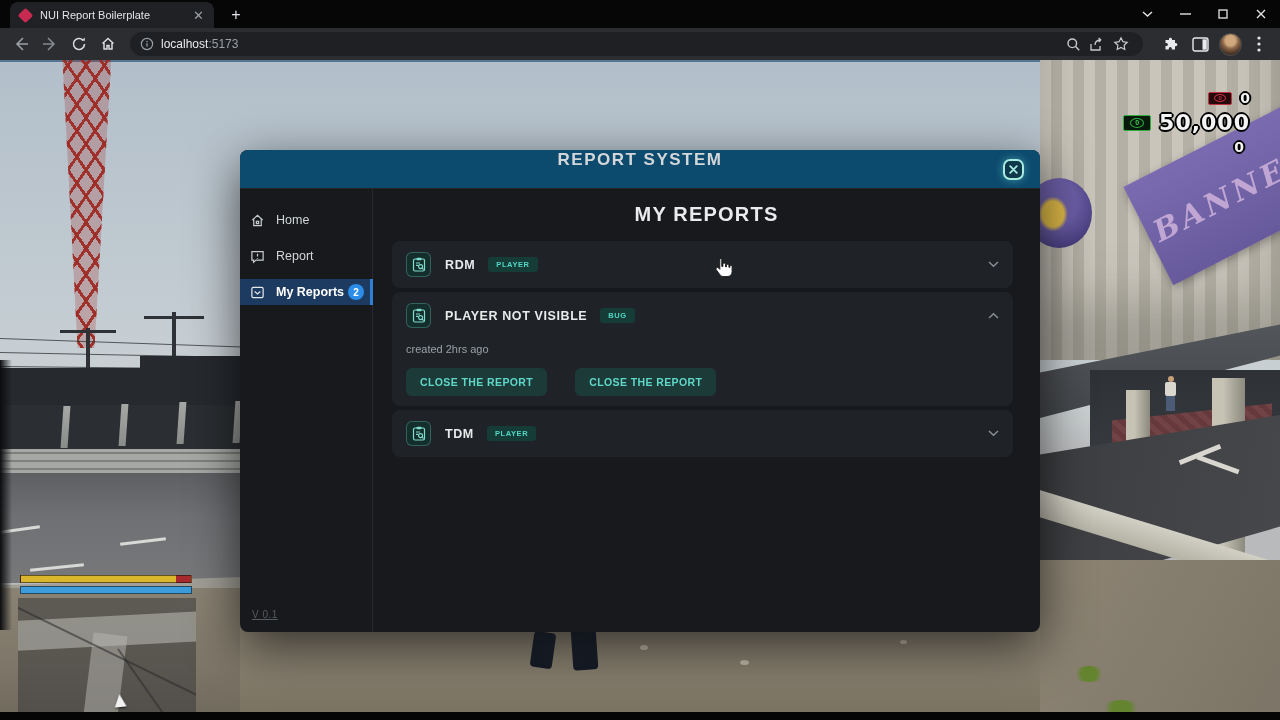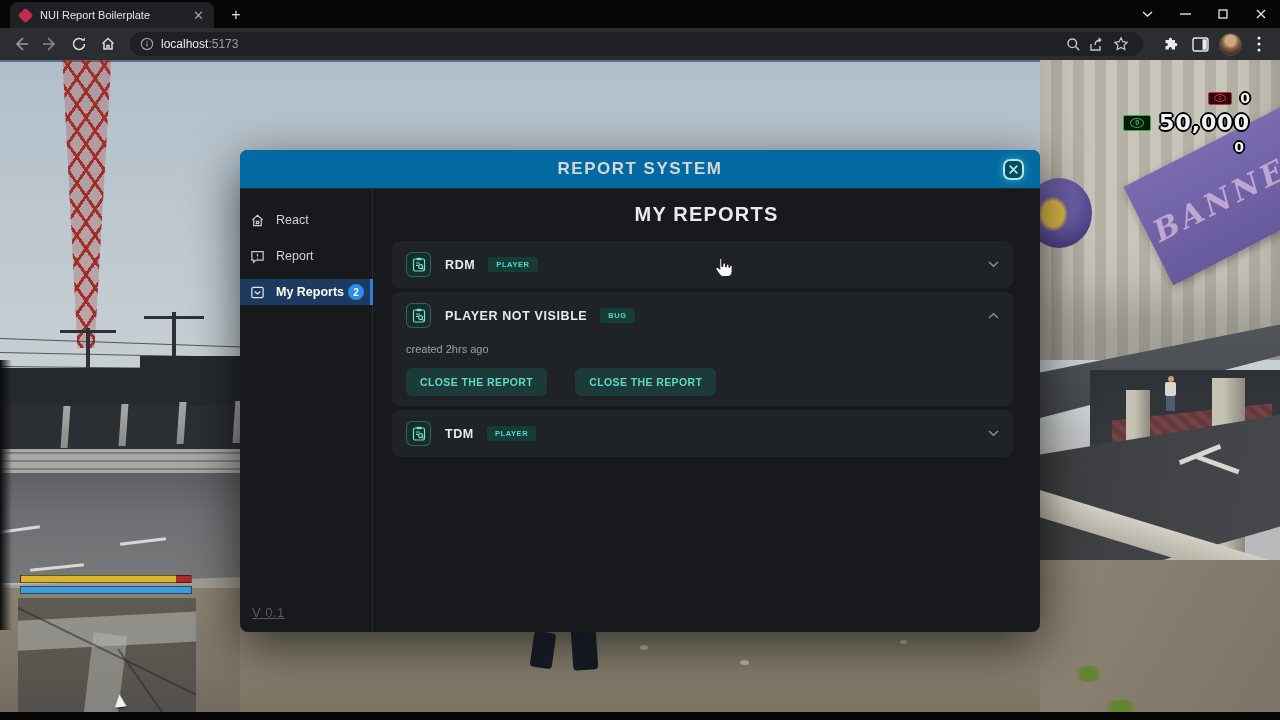--- a/index.html
+++ b/index.html
@@ -134,37 +134,37 @@
                 background:rgba(185,184,178,.5); transform:rotate(7deg); }
   .map-rail { position:absolute; height:2px; background:rgba(40,42,44,.55); }
   .map-arrow { position:absolute; left:96px; top:96px; width:0; height:0;
                border-left:6px solid transparent; border-right:6px solid transparent;
                border-bottom:13px solid #f2f2f2; transform:rotate(-6deg);
                filter:drop-shadow(0 1px 1px rgba(0,0,0,.7)); }
 
   
   .modal { left:240px; top:90px; width:800px; height:482px; background:#17191c; border-radius:8px;
            overflow:hidden; box-shadow:0 14px 50px rgba(0,0,0,.65); display:flex; flex-direction:column; }
-  .modal-header { height:39px; background:#0369a1; border-bottom:1px solid #23272b; position:relative;
-                  display:flex; align-items:center; justify-content:center; flex:0 0 auto; }
+  .modal-header { height:39px; background:#0c4a6e; border-bottom:1px solid #23272b; position:relative;
+                  display:flex; align-items:flex-start; justify-content:center; flex:0 0 auto; }
   .modal-title { color:#d4d7da; font-size:17px; font-weight:700; letter-spacing:1.5px; }
   .modal-close { position:absolute; right:16px; top:9px; width:21px; height:21px; border:2px solid #a8ebe1;
                  border-radius:7px; display:flex; align-items:center; justify-content:center;
                  background:rgba(18,40,38,.5); box-shadow:0 0 10px rgba(120,230,215,.45); }
   .modal-body { flex:1; display:flex; min-height:0; }
   .sidebar { width:133px; border-right:1px solid #26292d; position:relative; padding-top:18px; flex:0 0 auto; }
   .side-item { height:26px; display:flex; align-items:center; padding:0 8px 0 10px; margin-bottom:10px;
                color:#d2d5d8; position:relative; }
   .side-item .lbl { font-size:12.5px; margin-left:11px; }
   .side-item.active { background:#1d3b61; }
   .side-item.active .lbl { color:#fff; font-weight:700; }
   .side-accent { position:absolute; right:-1px; top:0; width:3px; height:26px; background:#2f7fd4; }
   .side-badge { margin-left:auto; width:16px; height:16px; border-radius:50%; background:#2b8de8;
                 color:#fff; font-size:10px; font-weight:700; display:flex; align-items:center; justify-content:center; }
-  .version { position:absolute; left:12px; bottom:12px; color:#565b5f; font-size:13px; letter-spacing:.5px;text-decoration:underline; }
+  .version { position:absolute; left:12px; bottom:12px; color:#565b5f; font-size:10px; letter-spacing:.5px;text-decoration:underline; }
   .main { flex:1; min-width:0; }
   .main-heading { text-align:center; color:#e9ebed; font-size:20px; font-weight:800;
                   letter-spacing:1.2px; margin:14px 0 15px; }
   .cards { margin:0 27px 0 19px; }
   .card { background:#1f2327; border-radius:8px; margin-bottom:4px; }
   .card-head { height:47px; display:flex; align-items:center; padding:0 14px; }
   .icon-tile { width:25px; height:25px; border-radius:6px; background:#142e2b;
                border:1px solid rgba(120,220,205,.3); display:flex; align-items:center; justify-content:center;
                flex:0 0 auto; }
   .card-title { color:#e8eaec; font-size:12.5px; font-weight:700; letter-spacing:.6px; margin-left:14px; }
@@ -381,21 +381,21 @@
             </svg>
         </div>
       </div>
       <div class="modal-body">
 
         <div class="sidebar">
           <div class="side-item">
             <svg width="15" height="15" viewBox="0 0 16 16">
                 <path d="M2.5 7.5L8 2.5l5.5 5M4 7v6.5h8V7M6.8 9h2.4v2.4H6.8z" fill="none" stroke="#c8cbce" stroke-width="1.3"></path>
               </svg>
-            <span class="lbl">React</span>
+            <span class="lbl">Home</span>
           </div>
           <div class="side-item">
             <svg width="15" height="15" viewBox="0 0 16 16">
                 <path d="M2 2.8h12v9H6.5L3.8 14v-2.2H2z" fill="none" stroke="#c8cbce" stroke-width="1.3"></path>
                 <path d="M8 5v3M8 9.6v.9" stroke="#c8cbce" stroke-width="1.3"></path>
               </svg>
             <span class="lbl">Report</span>
           </div>
           <div class="side-item active">
             <svg width="15" height="15" viewBox="0 0 16 16">

